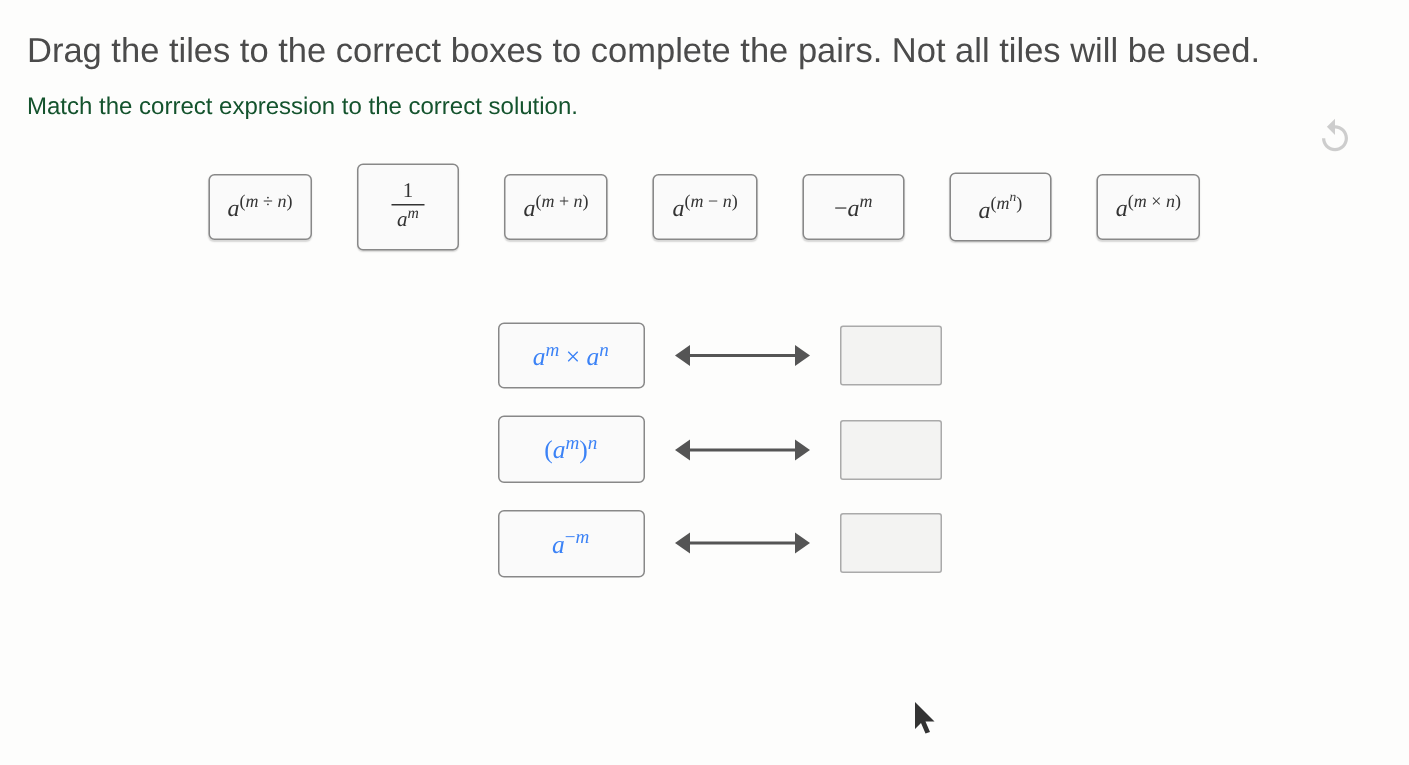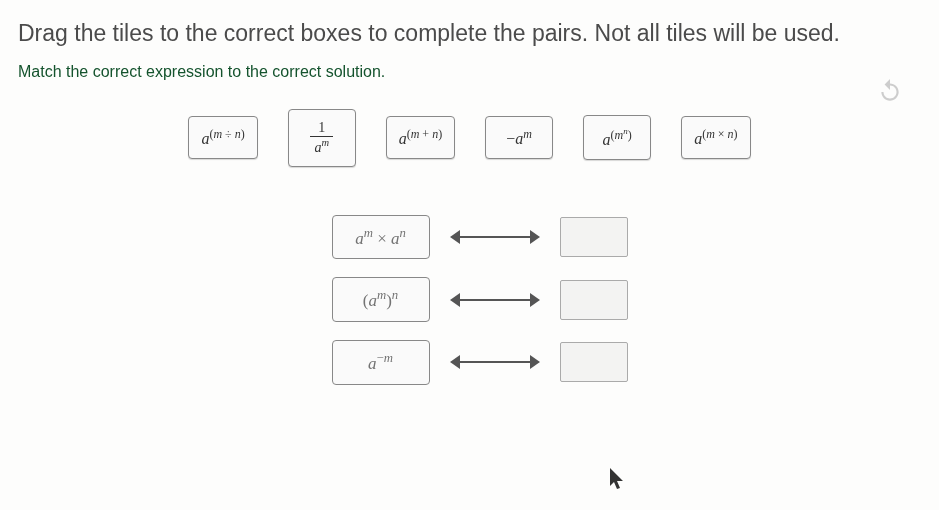--- a/index.html
+++ b/index.html
@@ -35,21 +35,21 @@
     .pair-row { display:flex; align-items:center; gap: 20px; }
     .lhs-box {
       border: 1px solid #888;
       border-radius: 4px;
       padding: 10px 14px;
       background: #fafafa;
       min-width: 98px;
       text-align:center;
       font-size: 17px;
       font-family: "Times New Roman", serif;
-      color:#737373;
+      color:#3b82f6;
     }
     .arrow {
       width: 90px; height: 20px; position: relative;
       color:#555;
     }
     .arrow-line {
       position:absolute; top:9px; left:8px; right:8px; height:2px; background:#555;
     }
     .arrow-left {
       position:absolute; left:0; top:3px;
@@ -92,20 +92,21 @@
   <span class="undo-icon">
     <svg width="26" height="26" viewBox="0 0 24 24">
         <path fill="#777" d="M12 5V1L7 6l5 5V7c3.31 0 6 2.69 6 6s-2.69 6-6 6-6-2.69-6-6H4c0 4.42 3.58 8 8 8s8-3.58 8-8-3.58-8-8-8z"></path>
       </svg>
   </span>
 
   <div class="tiles-row" id="tiles-row">
       <div class="tile"><span class="mi">a</span><sup>(<span class="mi">m</span> ÷ <span class="mi">n</span>)</sup></div>
       <div class="tile"><span class="frac"><span class="num">1</span><span class="den"><span class="mi">a</span><sup><span class="mi">m</span></sup></span></span></div>
       <div class="tile"><span class="mi">a</span><sup>(<span class="mi">m</span> + <span class="mi">n</span>)</sup></div>
+      <div class="tile"><span class="mi">a</span><sup>(<span class="mi">m</span> − <span class="mi">n</span>)</sup></div>
       <div class="tile">−<span class="mi">a</span><sup><span class="mi">m</span></sup></div>
       <div class="tile"><span class="mi">a</span><sup>(<span class="mi">m</span><sup><span class="mi">n</span></sup>)</sup></div>
       <div class="tile"><span class="mi">a</span><sup>(<span class="mi">m</span> × <span class="mi">n</span>)</sup></div>
     </div>
 
   <div class="pairs" id="pairs">
       <div class="pair-row">
         <div class="lhs-box"><span class="mi">a</span><sup><span class="mi">m</span></sup> × <span class="mi">a</span><sup><span class="mi">n</span></sup></div>
         <div class="arrow">
           <span class="arrow-left"></span>

